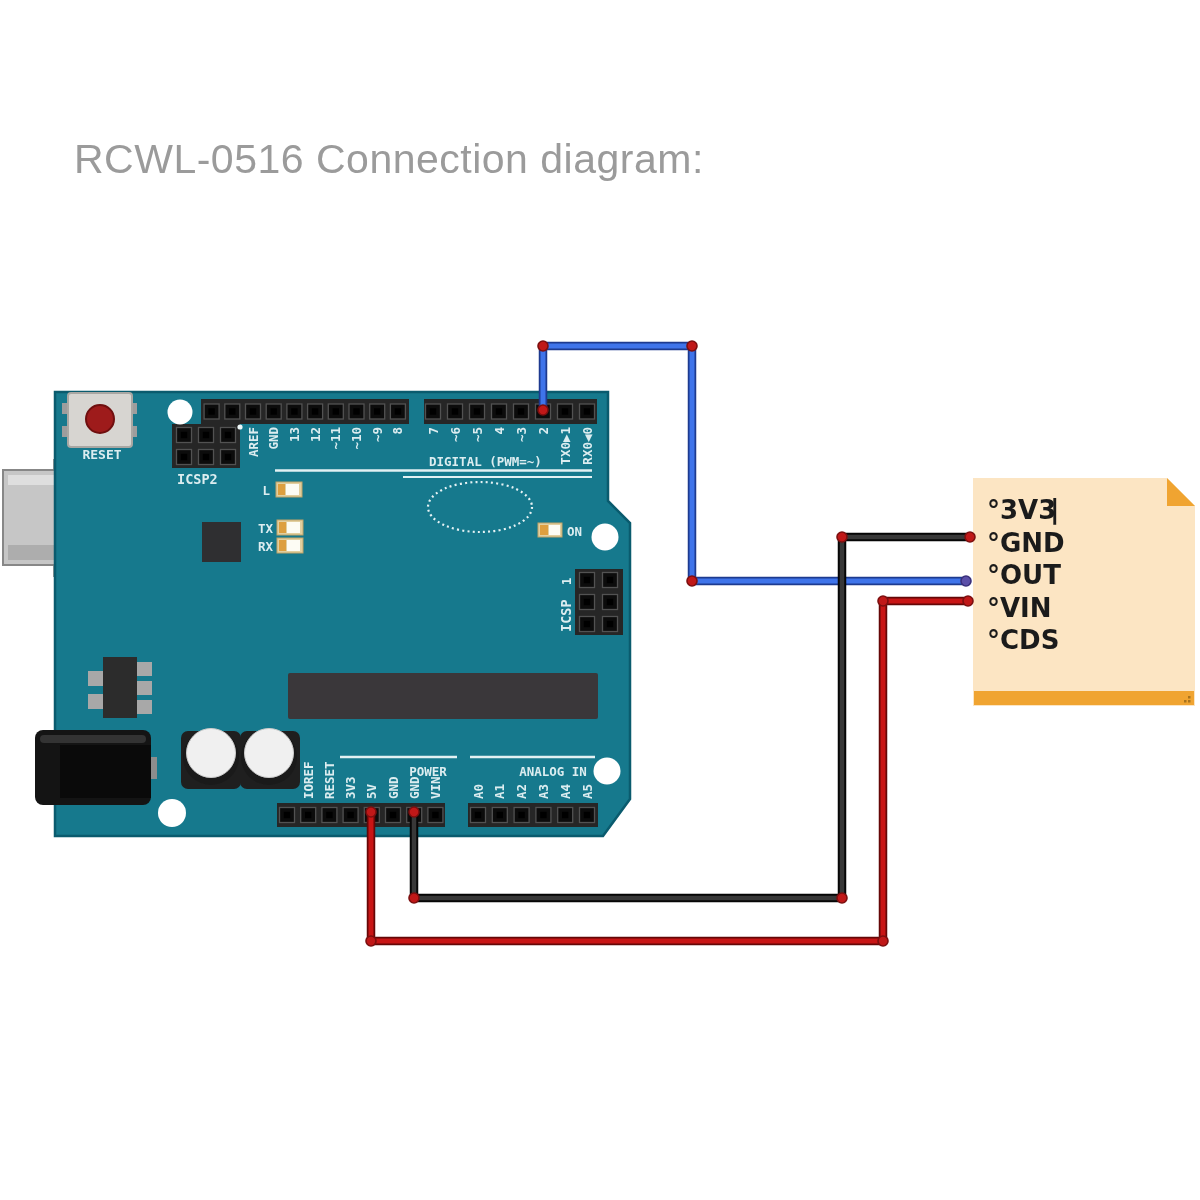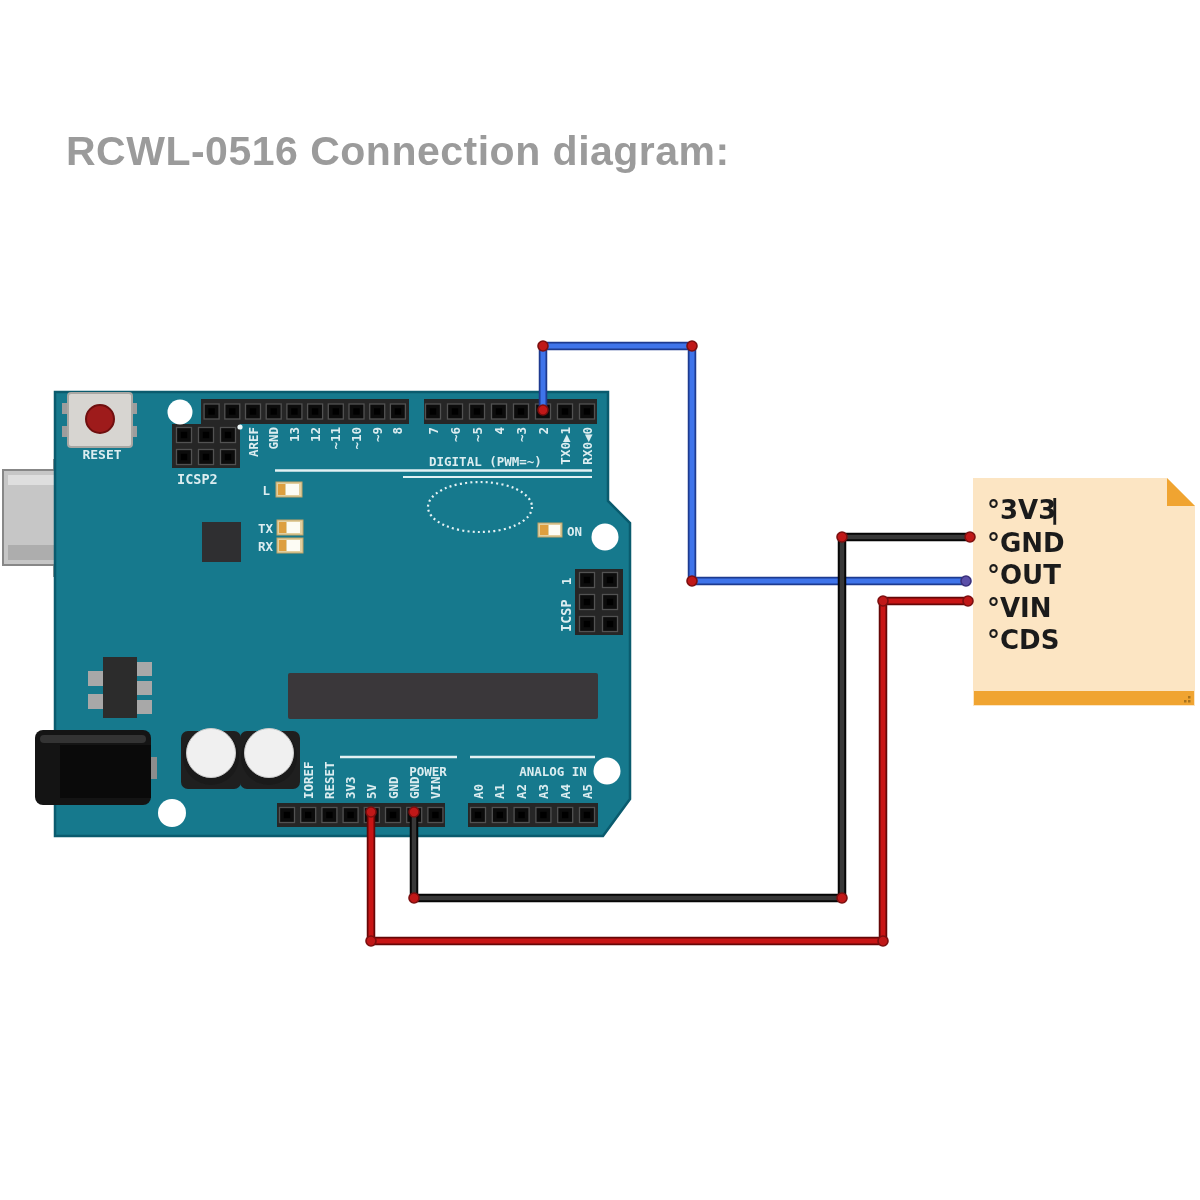--- a/index.html
+++ b/index.html
@@ -1,18 +1,18 @@
 <!DOCTYPE html>
 <html><head>
 <meta charset="utf-8">
 <style>
   html,body{margin:0;padding:0;background:#ffffff;}
   .stage{position:relative;width:1200px;height:1200px;background:#ffffff;overflow:hidden;
          font-family:"Liberation Sans",sans-serif;}
-  .page-title{position:absolute;left:66px;top:128px;margin:0;font-size:41px;font-weight:700;
+  .page-title{position:absolute;left:66px;top:128px;margin:8px;font-size:41px;font-weight:400;
               color:#9b9b9b;letter-spacing:0.5px;font-family:"Liberation Sans",sans-serif;}
   svg{position:absolute;left:0;top:0;}
   .silk{fill:#dcedf0;font-family:"DejaVu Sans Mono","DejaVu Sans",monospace;font-weight:bold;}
   .notetext{fill:#1b1b1b;font-family:"DejaVu Sans","Liberation Sans",sans-serif;font-weight:bold;}
 </style>
 </head>
 <body>
 
 <div class="stage">
   <h1 class="page-title">RCWL-0516 Connection diagram:</h1>

